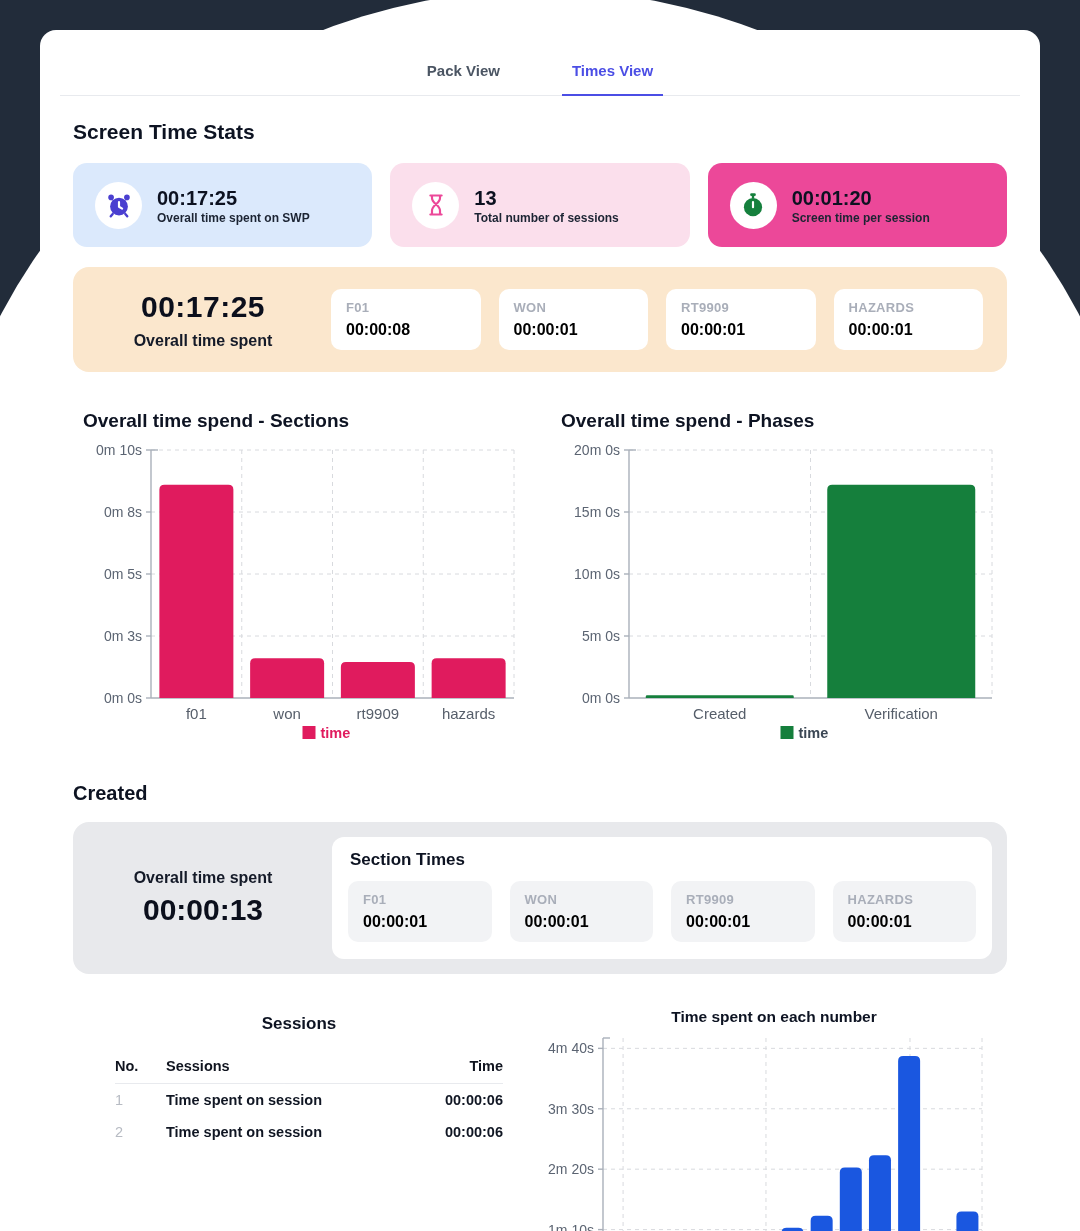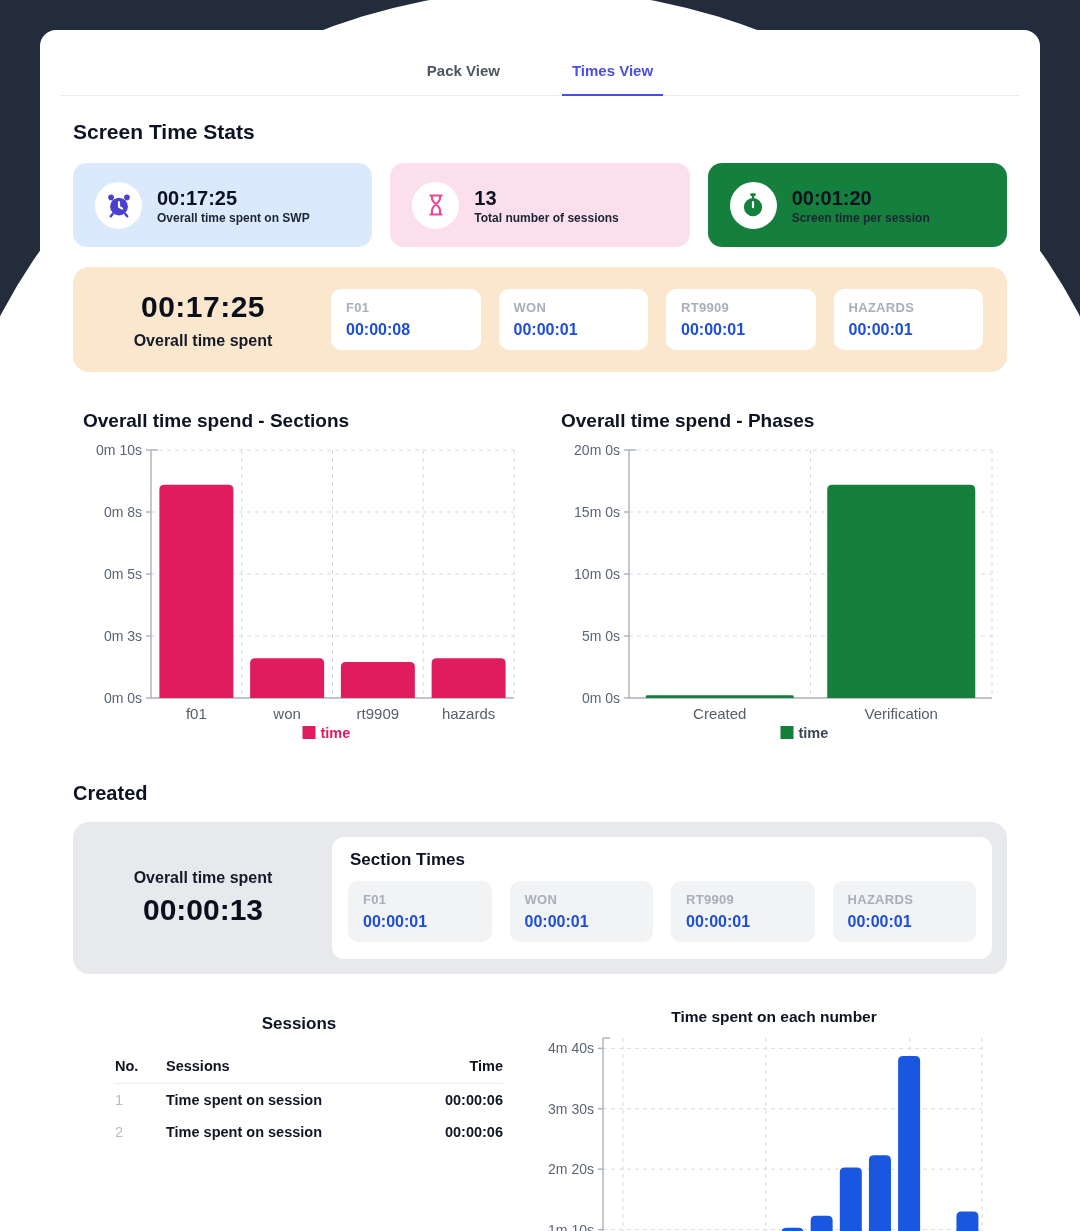--- a/index.html
+++ b/index.html
@@ -27,21 +27,21 @@
   .stat-label{font-size:12px;font-weight:600;color:#1c2433;}
   
   .overall-band{margin:20px 33px 0;background:#fbe7cd;border-radius:16px;
     padding:22px 24px;display:flex;align-items:center;gap:22px;}
   .overall-left{width:212px;text-align:center;}
   .overall-value{font-size:30px;font-weight:800;letter-spacing:.5px;color:#0b0f1c;}
   .overall-label{font-size:16px;font-weight:700;margin-top:8px;color:#141a28;}
   .tiles{display:flex;gap:18px;flex:1;}
   .tile{flex:1;background:#fff;border-radius:10px;padding:11px 15px;}
   .tile-name{font-size:13px;font-weight:600;color:#a9aeb9;letter-spacing:.3px;}
-  .tile-time{font-size:16px;font-weight:700;color:#1d4ed8;margin-top:6px;}
+  .tile-time{font-size:16px;font-weight:700;color:#000000;margin-top:6px;}
   
   .charts-row{display:flex;gap:22px;margin:38px 33px 0;}
   .chart-col{width:456px;}
   .chart-title{font-size:19px;font-weight:700;color:#0d1322;margin:0 0 4px 10px;}
   .chart-title.centered{text-align:center;margin-left:0;font-size:15.5px;}
   svg.chart .grid{stroke:#d8dade;stroke-width:1;stroke-dasharray:4 4;fill:none;}
   svg.chart .axis{stroke:#aab0ba;stroke-width:1.4;}
   svg.chart .tick{font-size:14px;fill:#5b6472;}
   svg.chart .xlab{font-size:15px;fill:#565e6a;}
   svg.chart .legend{font-size:14.5px;font-weight:600;}
@@ -106,21 +106,21 @@
       <span class="stat-icon-circle">
         <svg width="26" height="26" viewBox="0 0 24 24">
           <path d="M6.8 3.2h10.4 M6.8 20.8h10.4 M8.3 3.6v1.9c0 2.6 1.5 3.9 3.7 5.8 2.2 1.9 3.7 3.2 3.7 5.8v3.3 M15.7 3.6v1.9c0 2.6-1.5 3.9-3.7 5.8-2.2 1.9-3.7 3.2-3.7 5.8v3.3" stroke="#ec4899" stroke-width="2" fill="none" stroke-linecap="round"></path>
         </svg>
       </span>
       <span>
         <div class="stat-value">13</div>
         <div class="stat-label">Total number of sessions</div>
       </span>
     </div>
-    <div class="stat-card" style="background:#15803d">
+    <div class="stat-card" style="background:#ec4899">
       <span class="stat-icon-circle">
         <svg width="26" height="26" viewBox="0 0 24 24">
           <rect x="9.4" y="1.2" width="5.2" height="2.6" rx="1.2" fill="#15803d"></rect>
           <rect x="10.9" y="3.4" width="2.2" height="2.6" fill="#15803d"></rect>
           <circle cx="12" cy="14" r="8.4" fill="#15803d"></circle>
           <path d="M12 14V9.2" stroke="#fff" stroke-width="2" stroke-linecap="round"></path>
         </svg>
       </span>
       <span>
         <div class="stat-value">00:01:20</div>

